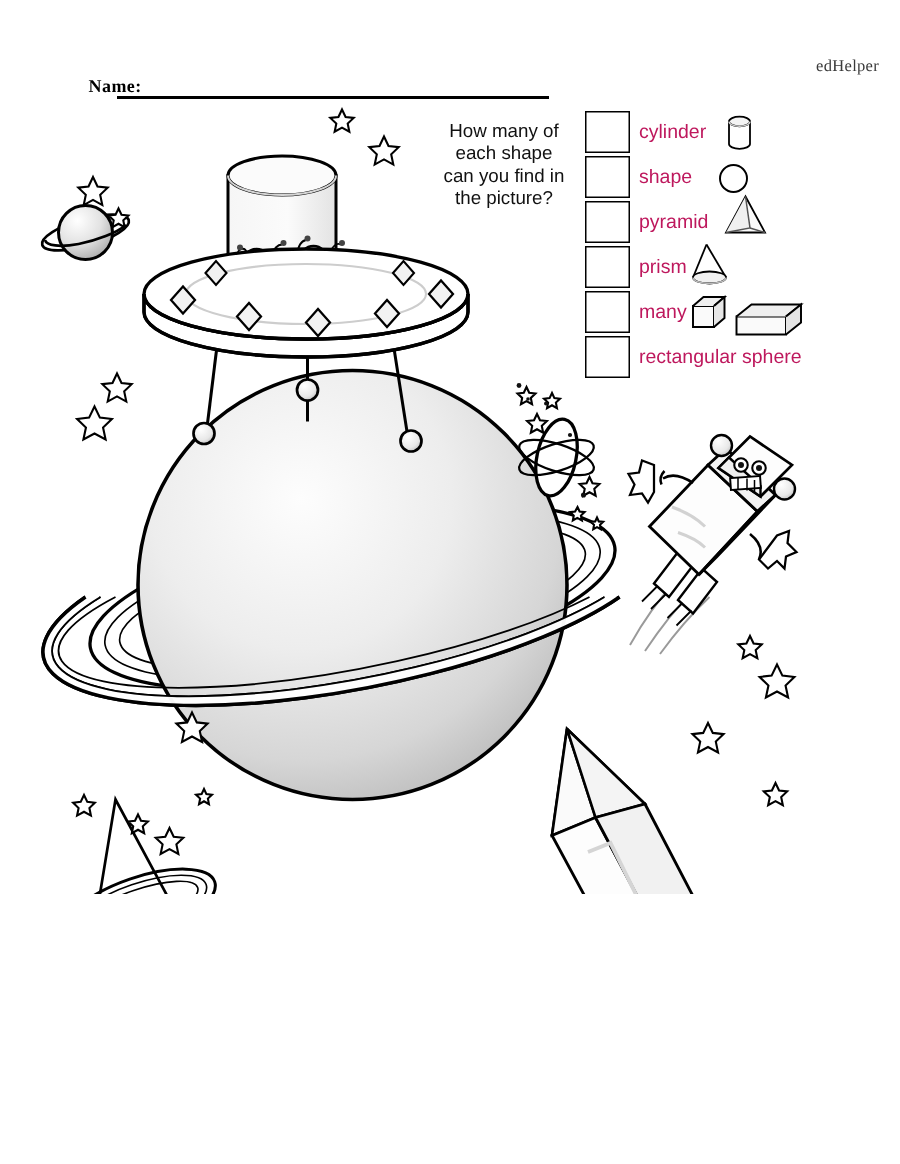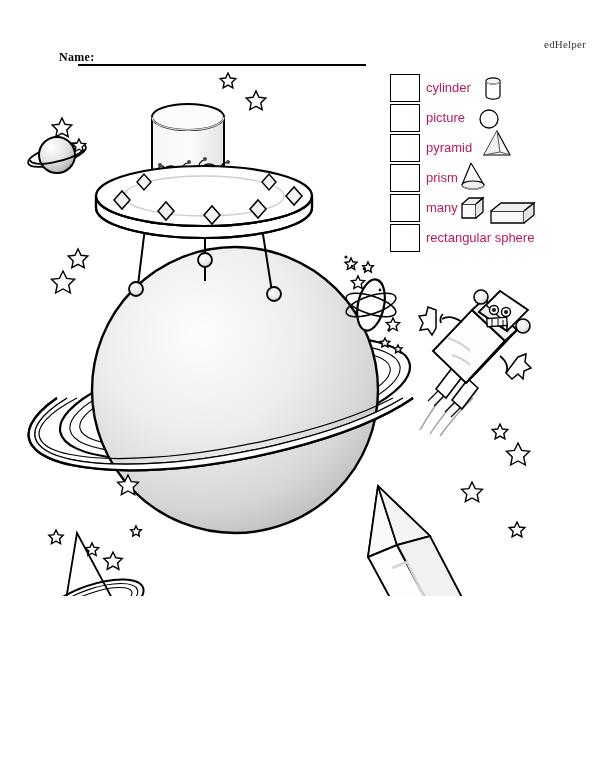--- a/index.html
+++ b/index.html
@@ -83,40 +83,46 @@
 </style>
 </head>
 <body>
 
 <div id="page">
 
   <div class="abs" id="brand">edHelper</div>
   <div class="abs" id="name-label">Name:</div>
   <div class="abs" id="name-rule"></div>
 
+  <div class="abs" id="question">
+    <div>How many of</div>
+    <div>each shape</div>
+    <div>can you find in</div>
+    <div>the picture?</div>
+  </div>
 
   <div class="abs" id="legend">
 
     <div class="legend-row">
       <div class="answer-box"></div>
       <div class="legend-label">cylinder</div>
       <div class="legend-icon" style="left:92px; top:1px;">
         <svg width="22" height="28" viewBox="0 0 22 28">
           <ellipse cx="11" cy="6" rx="7" ry="3.2" fill="#f4f4f4" stroke="#000" stroke-width="1.2"></ellipse>
           <path d="M4 6 L4 21" class="ink" stroke-width="1.2"></path>
           <path d="M18 6 L18 21" class="ink" stroke-width="1.2"></path>
           <path d="M4 21 A7 3.2 0 0 0 18 21" class="ink" stroke-width="1.2"></path>
           <path d="M4 6 A7 3.2 0 0 0 18 6" stroke="#cfcfcf" stroke-width="1" fill="none"></path>
         </svg>
       </div>
     </div>
 
     <div class="legend-row">
       <div class="answer-box"></div>
-      <div class="legend-label">picture</div>
+      <div class="legend-label">shape</div>
       <div class="legend-icon" style="left:88px; top:4px;">
         <svg width="22" height="22" viewBox="0 0 22 22">
           <circle cx="11" cy="11" r="9" fill="#fff" stroke="#000" stroke-width="1.3"></circle>
         </svg>
       </div>
     </div>
 
     <div class="legend-row">
       <div class="answer-box"></div>
       <div class="legend-label">pyramid</div>

